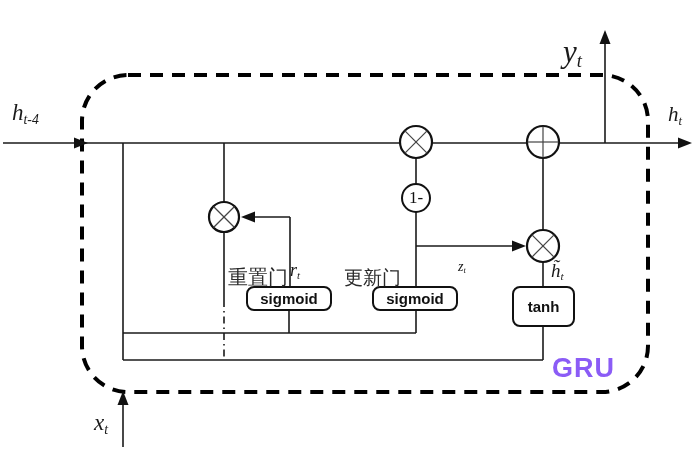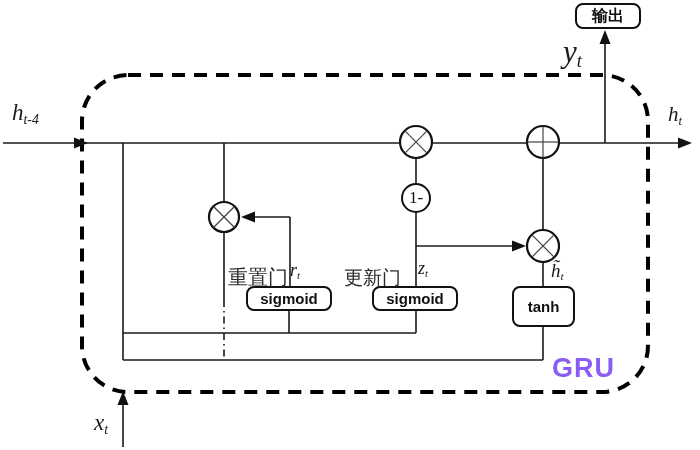--- a/index.html
+++ b/index.html
@@ -110,23 +110,20 @@
     <g>
       <circle cx="543" cy="246" r="16" fill="#fff" stroke="#111" stroke-width="2.2"></circle>
       <line x1="531.7" y1="234.7" x2="554.3" y2="257.3" stroke="#444" stroke-width="1.2"></line>
       <line x1="554.3" y1="234.7" x2="531.7" y2="257.3" stroke="#444" stroke-width="1.2"></line>
     </g>
     <circle cx="416" cy="198" r="14" fill="#fff" stroke="#111" stroke-width="2"></circle>
   </svg>
 
   <div class="one-minus lbl" style="left:402px; top:189px; width:28px;">1-</div>
 
-  <div class="nodebox" style="left:575px; top:3px; width:66px; height:26px; font-size:16px;">
-    <span>输出</span>
-  </div>
   <div class="nodebox" style="left:246px; top:286px; width:86px; height:25px;">
     <span>sigmoid</span>
   </div>
   <div class="nodebox" style="left:372px; top:286px; width:86px; height:25px;">
     <span>sigmoid</span>
   </div>
   <div class="nodebox" style="left:512px; top:286px; width:63px; height:41px;">
     <span>tanh</span>
   </div>
 
@@ -138,21 +135,21 @@
   </div>
   <div class="lbl math" style="left:563px; top:35px; font-size:31px;">
     <span>y</span><span class="sub">t</span>
   </div>
   <div class="lbl math" style="left:94px; top:410px; font-size:23px;">
     <span>x</span><span class="sub">t</span>
   </div>
   <div class="lbl math" style="left:290px; top:261px; font-size:18px;">
     <span>r</span><span class="sub">t</span>
   </div>
-  <div class="lbl math" style="left:418px; top:259px; font-size:18px;">
+  <div class="lbl math" style="left:418px; top:259px; font-size:14px;padding-left:40px;">
     <span>z</span><span class="sub">t</span>
   </div>
   <div class="lbl math" style="left:551px; top:261px; font-size:19px;">
     <span>h̃</span><span class="sub">t</span>
   </div>
 
   <div class="lbl cjk" style="left:228px; top:242px; font-size:20px;">重置门</div>
   <div class="lbl cjk" style="left:344px; top:244px; font-size:19px;text-align:right;">更新门</div>
 
   <div class="lbl gru" style="left:552px; top:354px;">GRU</div>

